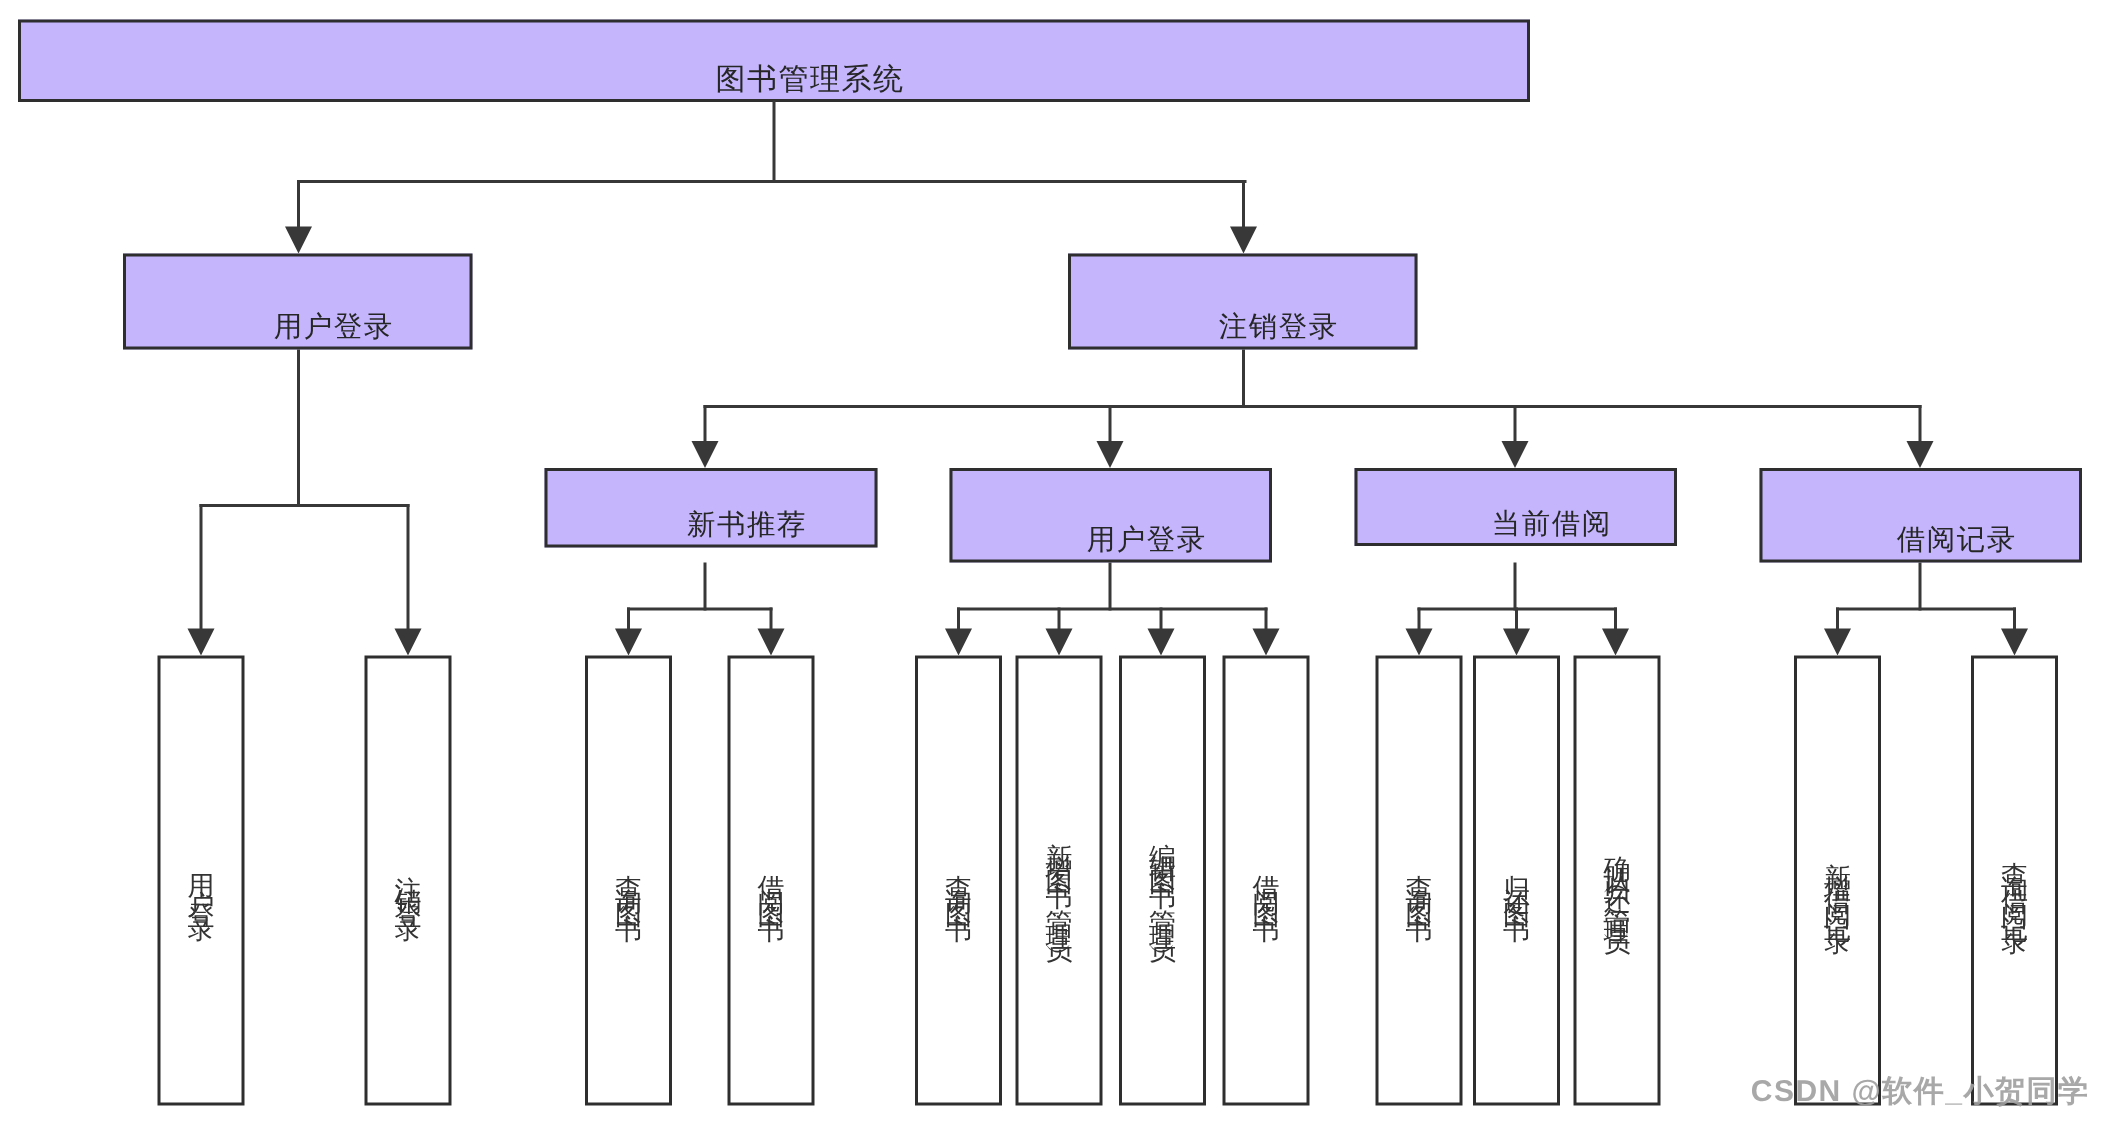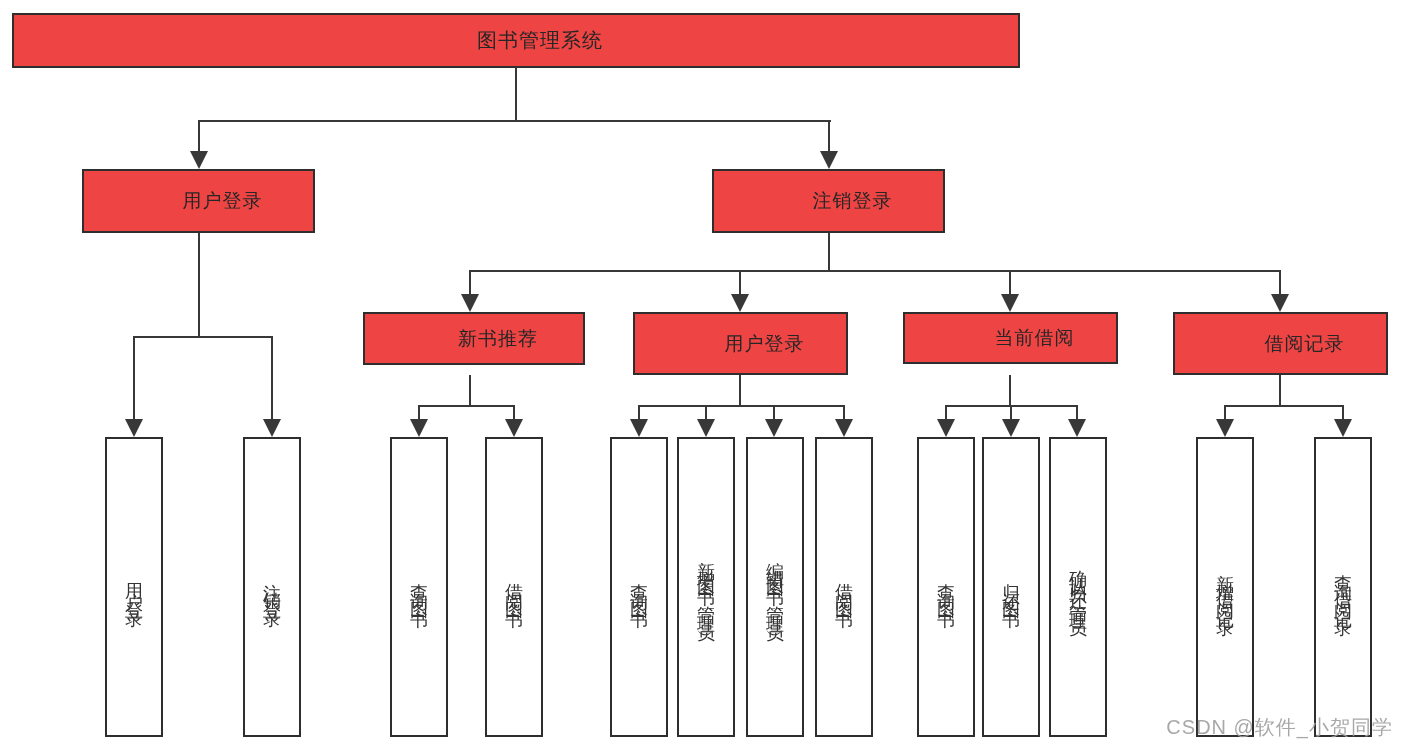--- a/index.html
+++ b/index.html
@@ -7,22 +7,22 @@
     position:relative;
     width:1405px;height:747px;
     background:#ffffff;
     font-family:"Liberation Sans","DejaVu Sans",sans-serif;
     overflow:hidden;
   }
   .box-h{
     position:absolute;
     box-sizing:border-box;
     border:2px solid #2e2e2e;
-    background:#ef4444;
-    display:flex;align-items:center;justify-content:center;
+    background:#c4b5fd;
+    display:flex;align-items:flex-end;justify-content:center;
     font-size:19px;color:#262626;letter-spacing:1px;padding-left:48px;
   }
   .box-v{
     position:absolute;
     box-sizing:border-box;
     border:2px solid #2e2e2e;
     background:#ffffff;
     top:437px;width:58px;height:300px;
     display:flex;align-items:center;justify-content:center;
     font-size:18px;color:#333333;
@@ -40,20 +40,21 @@
     border-left:9px solid transparent;
     border-right:9px solid transparent;
     border-top:18px solid #383838;
   }
   .watermark{
     position:absolute;
     right:12px;bottom:6px;
     font-size:20px;
     color:rgba(158,158,158,0.9);
     letter-spacing:1px;
+    font-weight:bold;
   }
 </style>
 </head>
 <body>
 
 <div id="canvas">
 
   <div class="box-h" style="left:12px;top:13px;width:1008px;height:55px;font-size:20px">
     <span>图书管理系统</span>
   </div>

